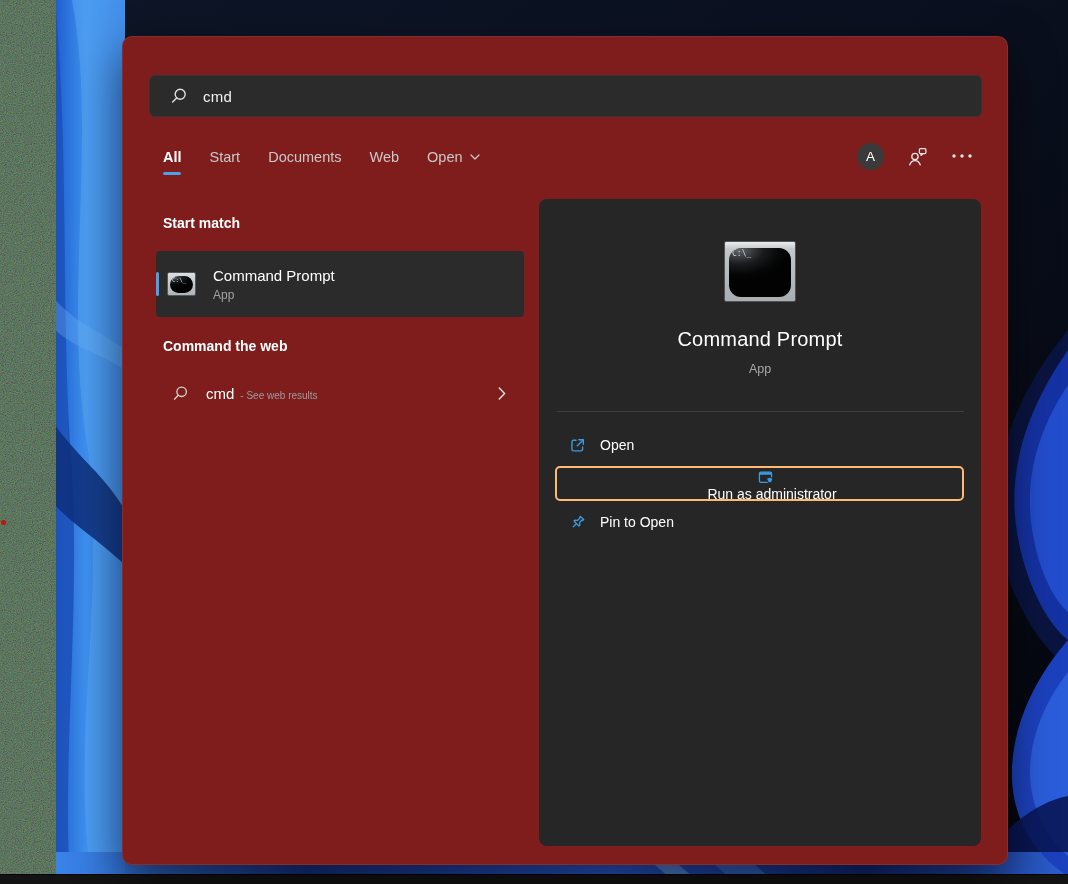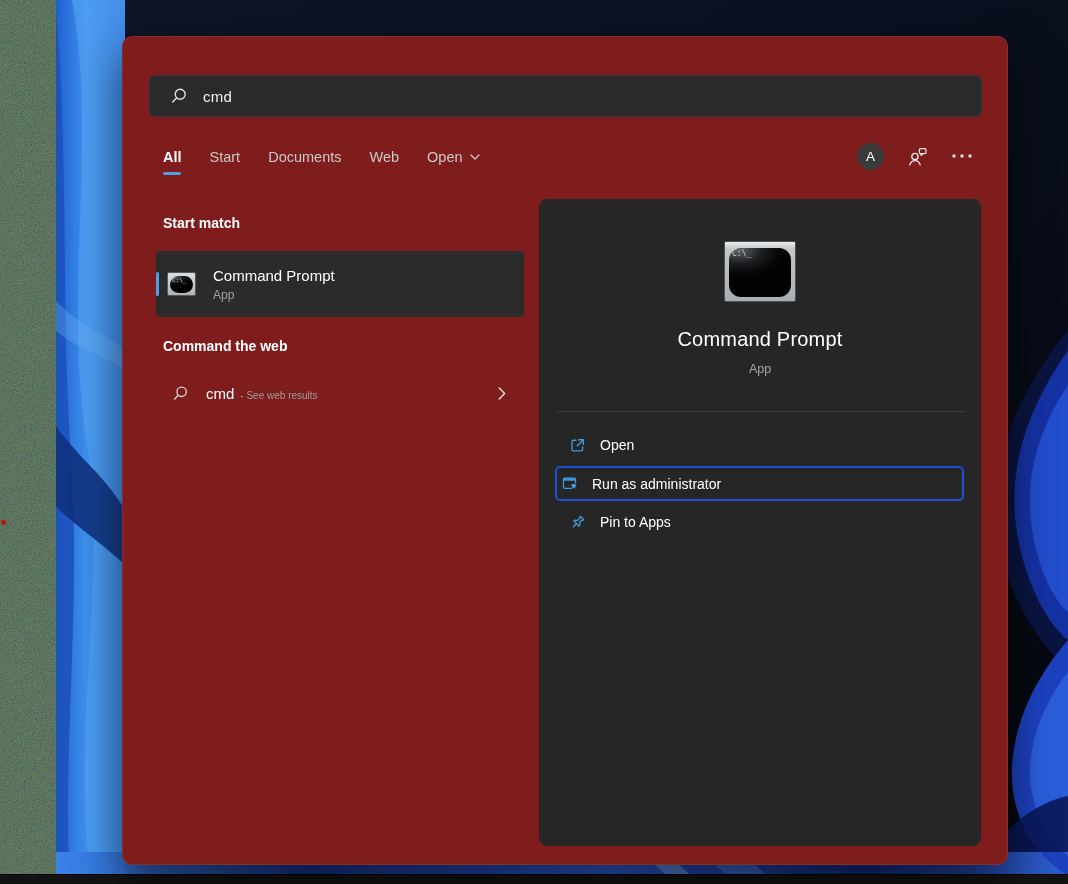--- a/index.html
+++ b/index.html
@@ -104,21 +104,21 @@
   .preview-icon-wrap { position: absolute; top: 42px; left: 0; width: 100%; display: flex; justify-content: center; }
   .preview-title { position: absolute; top: 129px; width: 100%; text-align: center;
     color: #ffffff; font-size: 20px; letter-spacing: 0.2px; }
   .preview-sub { position: absolute; top: 163px; width: 100%; text-align: center;
     color: #a8a8a8; font-size: 12.5px; }
   .preview-divider { position: absolute; left: 18px; right: 17px; top: 212px; height: 1px; background: #3e3e3e; }
 
   .actions { position: absolute; left: 16px; right: 17px; top: 230px; }
   .action-row { display: flex; align-items: center; height: 32px; margin-bottom: 5px;
     padding-left: 14px; border-radius: 5px; box-sizing: border-box; }
-  .action-row.highlighted { border: 2px solid #1d4ed8; height: 35px; padding-left: 4px; }
+  .action-row.highlighted { border: 2px solid #fdba74; height: 35px; padding-left: 12px; flex-direction: column; }
   .action-icon { width: 18px; height: 18px; flex: 0 0 auto; display: flex; align-items: center; }
   .action-label { margin-left: 13px; font-size: 14px; color: #ffffff; }
 
   svg { display: block; }
 </style>
 </head>
 <body>
 
 <svg class="wallpaper-base" width="1068" height="884" viewBox="0 0 1068 884" preserveAspectRatio="none" aria-hidden="true">
   <defs>
@@ -297,19 +297,19 @@
 
       <div class="action-row">
         <span class="action-icon">
           <svg width="17" height="17" viewBox="0 0 16 16">
             <g transform="rotate(45 8 8)" fill="none" stroke="#3e9be0" stroke-width="1.2" stroke-linejoin="round" stroke-linecap="round">
               <path d="M5.9 1.9 h4.2 v1.3 h-0.8 v3.2 l2 1.8 v1.2 H4.7 V8.2 l2-1.8 V3.2 h-0.8 Z"></path>
               <line x1="8" y1="9.6" x2="8" y2="13.6"></line>
             </g>
           </svg>
         </span>
-        <span class="action-label">Pin to Apps</span>
+        <span class="action-label">Pin to Open</span>
       </div>
 
 
     </div>
   </div>
 </div>
 
 </body></html>

